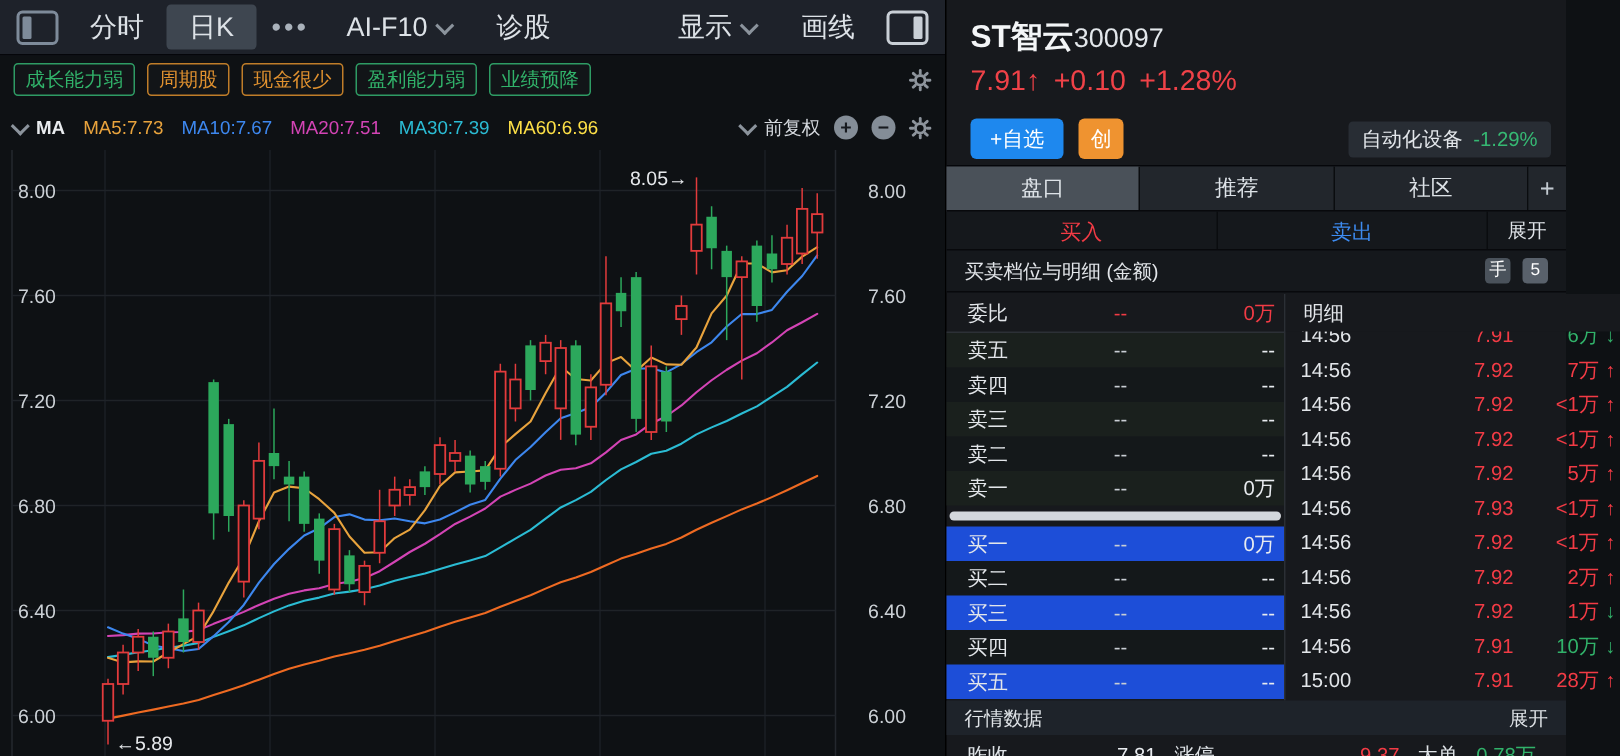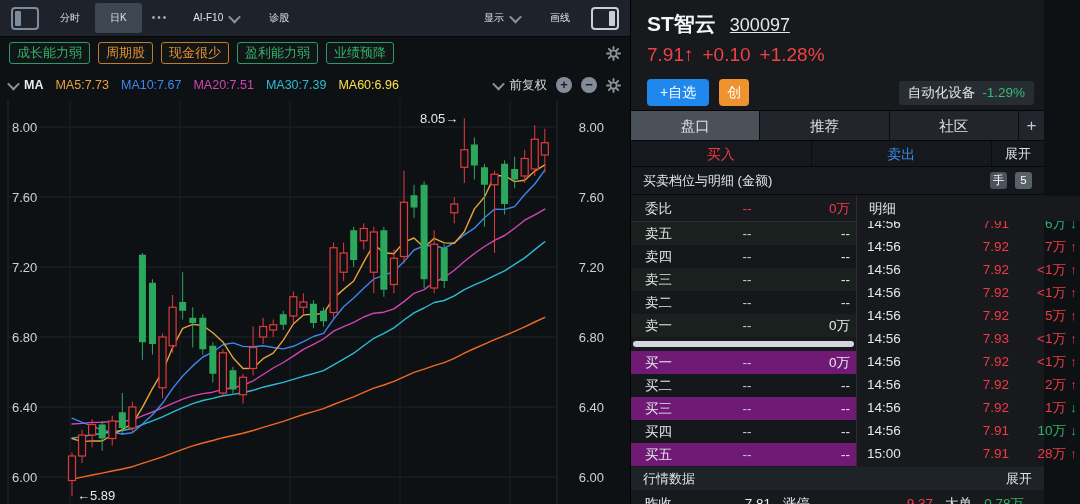--- a/index.html
+++ b/index.html
@@ -5,42 +5,42 @@
   html,body{margin:0;padding:0;background:#000;}
   .app{position:relative;width:1080px;height:504px;background:#0e1114;overflow:hidden;
        font-family:"Liberation Sans",sans-serif;-webkit-font-smoothing:antialiased;}
   
   .left{position:absolute;left:0;top:0;width:630px;height:504px;}
   .toolbar{height:36px;display:flex;align-items:center;background:#1e222a;border-bottom:1px solid #05060a;padding:0 5px;}
   .tb-panel-icon{width:24px;height:19px;border:2px solid #7e8b9a;border-radius:4px;position:relative;margin:0 6px;}
   .tb-panel-icon .bar{position:absolute;left:2px;top:2px;bottom:2px;width:6px;background:#7e8b9a;border-radius:1px;}
   .tb-panel-icon.bright{border-color:#c9cfd6;}
   .tb-panel-icon.bright .bar{left:auto;right:2px;background:#c9cfd6;}
-  .tb-item{padding:0 15px;font-size:10px;color:#dde2e7;height:30px;line-height:30px;border-radius:3px;display:flex;align-items:center;}
+  .tb-item{padding:0 15px;font-size:18px;color:#dde2e7;height:30px;line-height:30px;border-radius:3px;display:flex;align-items:center;}
   .tb-item.selected{background:#3e4650;}
   .tb-item.dots{color:#aab2bb;letter-spacing:2px;padding:0 10px;}
   .chev{width:7px;height:7px;border-left:2px solid #8b939c;border-bottom:2px solid #8b939c;transform:rotate(-45deg) translate(1px,-1px);display:inline-block;margin-left:7px;}
   .tb-spacer{flex:1;}
   .tags{height:32px;display:flex;align-items:center;padding:0 9px;gap:8px;}
   .tag{font-size:13px;border:1px solid;border-radius:3px;padding:1px 7px;background:rgba(255,255,255,0.02);}
   .tag.green{color:#35b474;border-color:#2e9b64;}
   .tag.orange{color:#e0912f;border-color:#bf7d29;}
   .tags .push{margin-left:auto;}
   .ma-row{height:32px;display:flex;align-items:center;padding:0 9px;font-size:12.5px;gap:12px;color:#d6dadf;}
   .ma-row .chev{margin:0 2px 0 0;}
   .ma-label{font-weight:bold;color:#e8ebee;}
   .ma-right{margin-left:auto;display:flex;align-items:center;gap:9px;}
   .circle-btn{width:16px;height:16px;border-radius:50%;background:#848d97;color:#171a1f;font-size:13px;line-height:15px;text-align:center;font-weight:bold;}
   .gear{display:inline-block;}
   .chart-wrap{position:absolute;left:0;top:100px;width:630px;height:404px;}
   
   .right{position:absolute;left:630px;top:0;width:414px;height:504px;background:#17191d;border-left:1px solid #000;box-sizing:border-box;}
   .title-row{position:absolute;left:16px;top:10px;display:flex;align-items:baseline;}
   .stock-name{font-size:21px;font-weight:bold;color:#f3f5f7;}
-  .stock-code{font-size:18px;color:#e3e7eb;margin-left:14px;text-decoration:underline;}
+  .stock-code{font-size:18px;color:#e3e7eb;margin-left:0;}
   .price-row{position:absolute;left:16px;top:44px;font-size:19px;color:#ef4248;display:flex;gap:9px;}
   .btn-row{position:absolute;left:16px;top:79px;display:flex;gap:10px;}
   .watch-btn{background:#1e88ee;color:#fff;font-size:14px;height:27px;line-height:27px;padding:0 13px;border-radius:4px;}
   .chuang-btn{background:#ef9330;color:#fff;font-size:14px;height:27px;line-height:27px;padding:0 8px;border-radius:4px;}
   .sector-chip{position:absolute;right:10px;top:81px;background:#282d34;border-radius:3px;height:24px;line-height:24px;padding:0 9px;font-size:13.5px;color:#e2e6ea;}
   .sector-chip .pct{color:#36b873;margin-left:7px;}
   .tabs{position:absolute;top:110px;left:0;right:0;height:30px;display:flex;background:#101317;border-top:1px solid #05060a;}
   .tab{flex:1;text-align:center;line-height:30px;font-size:14.5px;color:#dde2e7;background:#22262c;border-right:1px solid #0a0c0f;}
   .tab.selected{background:#4a5159;}
   .tab-plus{flex:none;width:25px;line-height:30px;text-align:center;color:#c3cad1;background:#22262c;font-size:17px;}
@@ -56,21 +56,21 @@
   .book{position:absolute;top:196px;left:0;width:225px;}
   .weibi-row{height:25px;display:flex;align-items:center;font-size:13.5px;border-bottom:1px solid #2c3036;}
   .book-row{height:23px;display:flex;align-items:center;font-size:13.5px;}
   .bk-label{width:64px;padding-left:14px;color:#e3e6ea;}
   .bk-mid{width:76px;text-align:center;color:#c9ced4;}
   .bk-val{flex:1;text-align:right;padding-right:6px;color:#e8ebef;}
   .red{color:#f23b45 !important;}
   .green{color:#31b26a !important;}
   .ask-odd{background:#1a201d;}
   .ask-even{background:#14181a;}
-  .bid-odd{background:#701a75;}
+  .bid-odd{background:#1d4ed8;}
   .bid-even{background:#14181a;}
   .sep-bar{height:6px;background:#d3d7dc;border-radius:3px;margin:4px 2px;}
   
   .tlog{position:absolute;top:196px;left:225px;width:225px;height:271px;overflow:hidden;border-left:1px solid #2b2f35;box-sizing:border-box;}
   .tlog-header{position:absolute;top:0;left:0;right:0;height:25px;background:#17191d;line-height:25px;padding-left:12px;font-size:13.5px;color:#e3e6ea;z-index:2;}
   .tlog-rows{position:absolute;top:16px;left:0;right:0;z-index:1;}
   .tlog-row{height:23px;display:flex;align-items:center;font-size:13.5px;}
   .tl-t{width:62px;padding-left:10px;color:#e3e6ea;}
   .tl-p{width:80px;text-align:right;color:#f23b45;}
   .tl-v{flex:1;text-align:right;}

